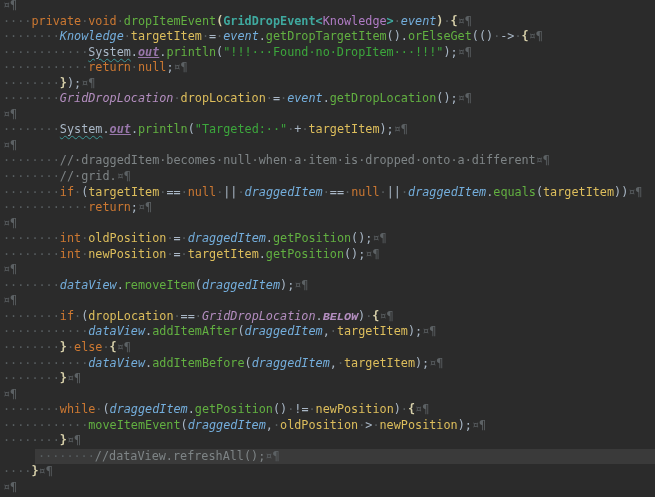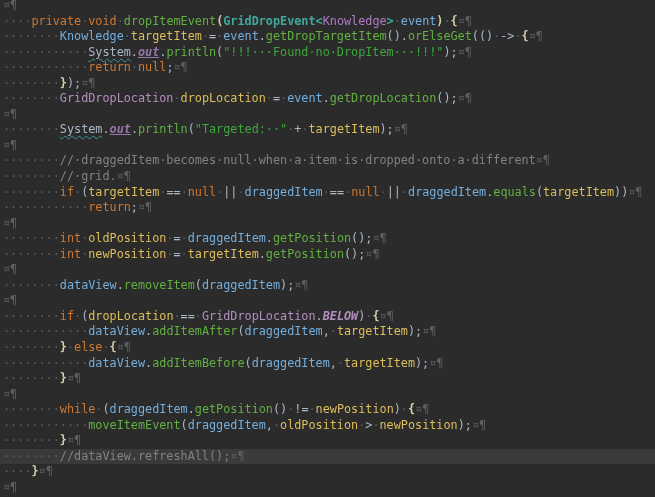--- a/index.html
+++ b/index.html
@@ -10,33 +10,33 @@
     background:var(--bg,#2B2B2B);
   }
   #code{
     position:absolute;left:0;top:-2px;right:0;
     font-family:"DejaVu Sans Mono","Liberation Mono",monospace;
     font-size:11.8px;
     line-height:15.55px;
     white-space:pre;
   }
   .line{display:block;height:15.55px;padding-left:3px;}
-  .line.hl{background:var(--current-line,#3A3A3A);}
+  .line.hl{background:var(--current-line,#3A3A3A);margin-left:35px;}
   .tk-ws{color:var(--c-ws,#585E61);}
   .tk-eol{color:var(--c-eol,#5C6164);}
   .tk-kw{color:var(--c-kw,#CC7832);}
   .tk-def{color:var(--c-def,#A9B7C6);}
   .tk-m{color:var(--c-m,#62B041);}
   .tk-str{color:var(--c-str,#3CA73C);}
   .tk-cls{color:var(--c-cls,#3FA99F);font-weight:bold;}
   .tk-tp{color:var(--c-tp,#B07CC5);}
-  .tk-blu{color:var(--c-blu,#74AEDC);}
+  .tk-blu{color:var(--c-blu,#74AEDC);font-style:italic;}
   .tk-var{color:var(--c-var,#DDBE5C);font-weight:normal;}
-  .tk-ity{color:var(--c-ity,#B48EC0);}
-  .tk-cst{color:var(--c-ity,#B48EC0);font-style:italic;font-weight:bold;}
+  .tk-ity{color:var(--c-ity,#B48EC0);font-style:italic;}
+  .tk-cst{color:var(--c-ity,#B48EC0);font-style:italic;font-weight:bold;font-family:Liberation Mono, monospace;}
   .tk-out{color:var(--c-out,#9876AA);font-style:italic;font-weight:bold;text-decoration:underline;}
   .tk-sys{
     color:var(--c-def,#A9B7C6);
     text-decoration:underline;
     text-decoration-style:wavy;
     text-decoration-color:var(--c-squiggle,#3E9A9A);
     text-decoration-thickness:1px;
     text-underline-offset:2px;
     text-align:center;
   }

